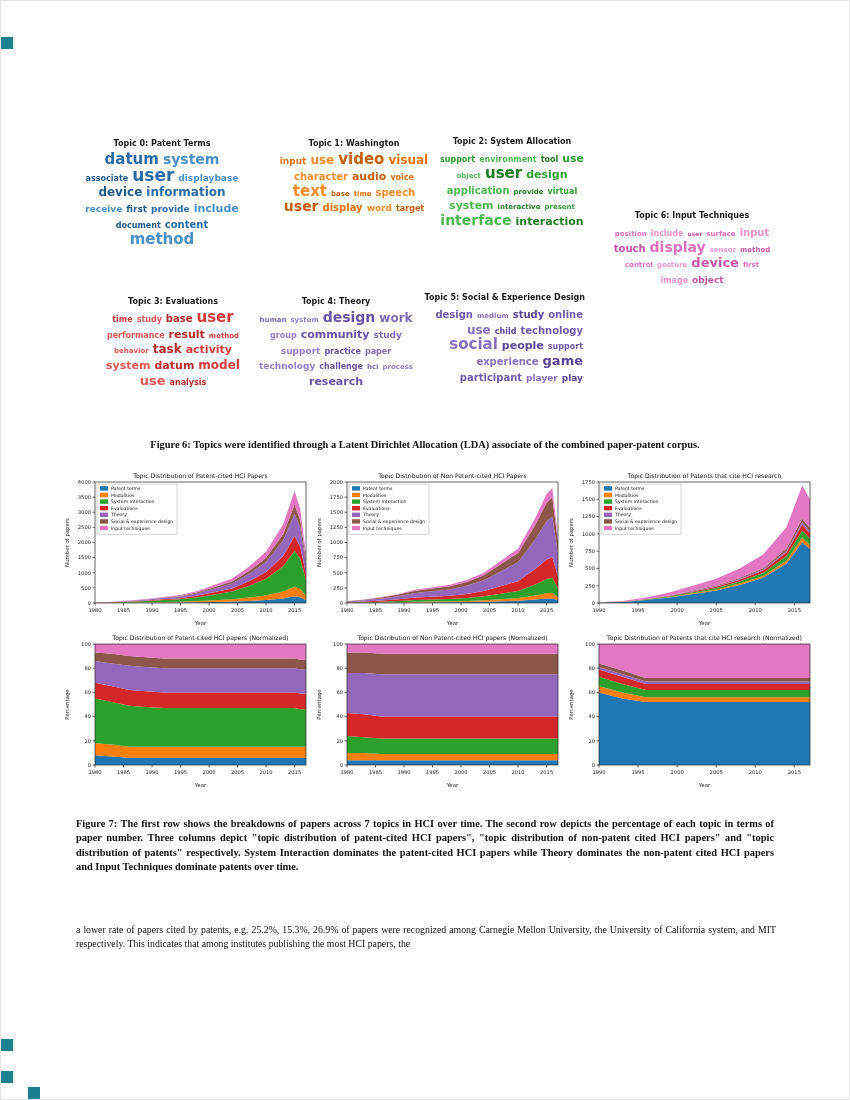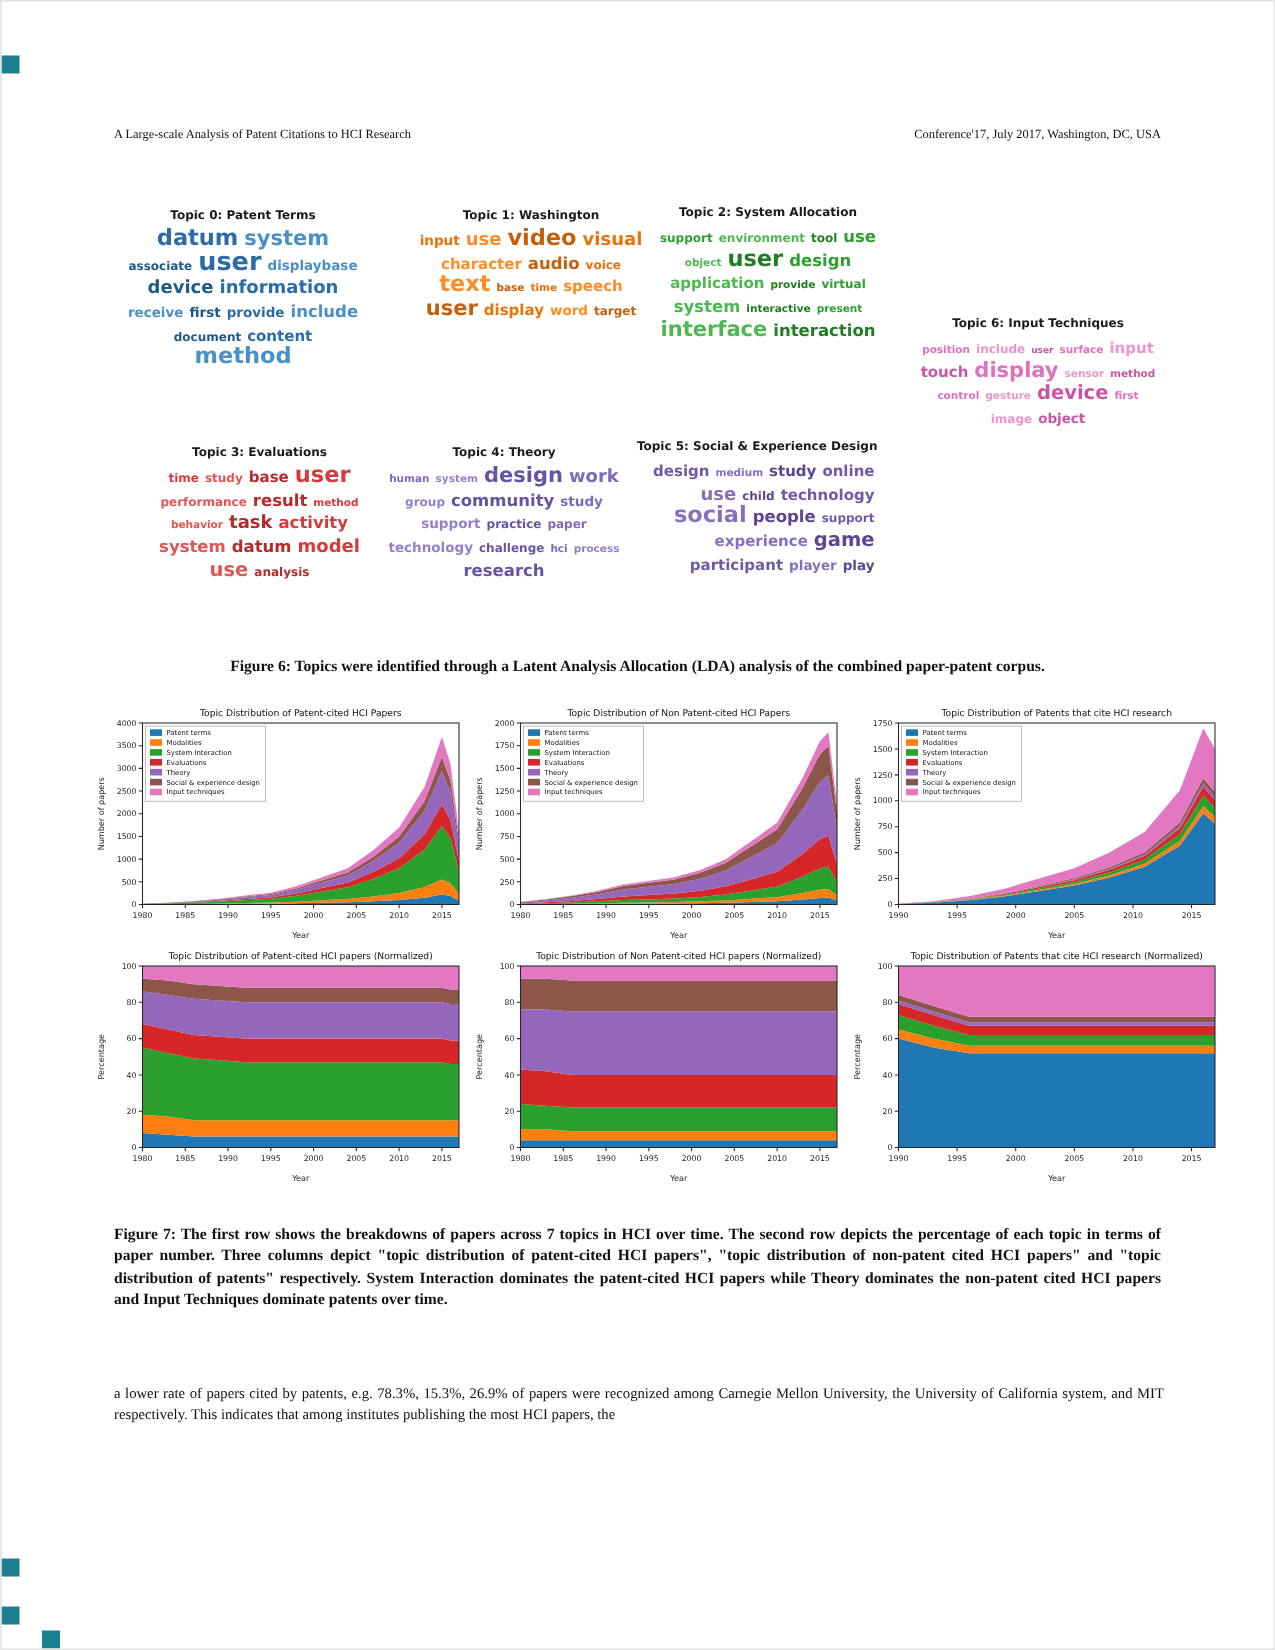--- a/index.html
+++ b/index.html
@@ -68,24 +68,20 @@
 </head>
 <body>
 
 <div class="page">
 
   <div class="mark mark-a" style="background: rgb(26, 127, 142);"></div>
   <div class="mark mark-b" style="background: rgb(26, 127, 142);"></div>
   <div class="mark mark-c" style="background: rgb(26, 127, 142);"></div>
   <div class="mark mark-d" style="background: rgb(26, 127, 142);"></div>
 
-  <header class="running-head">
-    <span>A Large-scale Analysis of Patent Citations to HCI Research</span>
-    <span>Conference'17, July 2017, Washington, DC, USA</span>
-  </header>
 
   <section class="fig6">
     <div class="topic pos-t0">
       <div class="topic-title">Topic 0: Patent Terms</div>
       <div class="wc"><span class="wc-word" style="font-size: 15px; color: rgb(43, 108, 168);">datum</span><span class="wc-word" style="font-size: 14px; color: rgb(74, 144, 200);">system</span><span class="wc-word" style="font-size: 8px; color: rgb(29, 90, 138);">associate</span><span class="wc-word" style="font-size: 17px; color: rgb(43, 108, 168);">user</span><span class="wc-word" style="font-size: 9px; color: rgb(74, 144, 200);">displaybase</span><span class="wc-word" style="font-size: 12px; color: rgb(29, 90, 138);">device</span><span class="wc-word" style="font-size: 12px; color: rgb(43, 108, 168);">information</span><span class="wc-word" style="font-size: 9px; color: rgb(74, 144, 200);">receive</span><span class="wc-word" style="font-size: 9px; color: rgb(29, 90, 138);">first</span><span class="wc-word" style="font-size: 9px; color: rgb(43, 108, 168);">provide</span><span class="wc-word" style="font-size: 11px; color: rgb(74, 144, 200);">include</span><span class="wc-word" style="font-size: 8px; color: rgb(29, 90, 138);">document</span><span class="wc-word" style="font-size: 10px; color: rgb(43, 108, 168);">content</span><span class="wc-word" style="font-size: 15px; color: rgb(74, 144, 200);">method</span></div>
     </div>
     <div class="topic pos-t1">
       <div class="topic-title">Topic 1: Washington</div>
       <div class="wc"><span class="wc-word" style="font-size: 9px; color: rgb(232, 113, 10);">input</span><span class="wc-word" style="font-size: 12px; color: rgb(255, 140, 38);">use</span><span class="wc-word" style="font-size: 15px; color: rgb(199, 95, 8);">video</span><span class="wc-word" style="font-size: 12px; color: rgb(232, 113, 10);">visual</span><span class="wc-word" style="font-size: 10px; color: rgb(255, 140, 38);">character</span><span class="wc-word" style="font-size: 11px; color: rgb(199, 95, 8);">audio</span><span class="wc-word" style="font-size: 8px; color: rgb(232, 113, 10);">voice</span><span class="wc-word" style="font-size: 15px; color: rgb(255, 140, 38);">text</span><span class="wc-word" style="font-size: 7px; color: rgb(199, 95, 8);">base</span><span class="wc-word" style="font-size: 7px; color: rgb(232, 113, 10);">time</span><span class="wc-word" style="font-size: 10px; color: rgb(255, 140, 38);">speech</span><span class="wc-word" style="font-size: 14px; color: rgb(199, 95, 8);">user</span><span class="wc-word" style="font-size: 10px; color: rgb(232, 113, 10);">display</span><span class="wc-word" style="font-size: 9px; color: rgb(255, 140, 38);">word</span><span class="wc-word" style="font-size: 8px; color: rgb(199, 95, 8);">target</span></div>
     </div>
@@ -104,21 +100,21 @@
     <div class="topic pos-t4">
       <div class="topic-title">Topic 4: Theory</div>
       <div class="wc"><span class="wc-word" style="font-size: 7px; color: rgb(125, 106, 184);">human</span><span class="wc-word" style="font-size: 7px; color: rgb(147, 128, 204);">system</span><span class="wc-word" style="font-size: 14px; color: rgb(103, 83, 163);">design</span><span class="wc-word" style="font-size: 12px; color: rgb(125, 106, 184);">work</span><span class="wc-word" style="font-size: 8px; color: rgb(147, 128, 204);">group</span><span class="wc-word" style="font-size: 11px; color: rgb(103, 83, 163);">community</span><span class="wc-word" style="font-size: 9px; color: rgb(125, 106, 184);">study</span><span class="wc-word" style="font-size: 9px; color: rgb(147, 128, 204);">support</span><span class="wc-word" style="font-size: 8px; color: rgb(103, 83, 163);">practice</span><span class="wc-word" style="font-size: 8px; color: rgb(125, 106, 184);">paper</span><span class="wc-word" style="font-size: 9px; color: rgb(147, 128, 204);">technology</span><span class="wc-word" style="font-size: 8px; color: rgb(103, 83, 163);">challenge</span><span class="wc-word" style="font-size: 7px; color: rgb(125, 106, 184);">hci</span><span class="wc-word" style="font-size: 7px; color: rgb(147, 128, 204);">process</span><span class="wc-word" style="font-size: 11px; color: rgb(103, 83, 163);">research</span></div>
     </div>
     <div class="topic pos-t5">
       <div class="topic-title">Topic 5: Social &amp; Experience Design</div>
       <div class="wc"><span class="wc-word" style="font-size: 10px; color: rgb(111, 90, 168);">design</span><span class="wc-word" style="font-size: 7px; color: rgb(134, 112, 189);">medium</span><span class="wc-word" style="font-size: 10px; color: rgb(90, 70, 148);">study</span><span class="wc-word" style="font-size: 10px; color: rgb(111, 90, 168);">online</span><span class="wc-word" style="font-size: 12px; color: rgb(134, 112, 189);">use</span><span class="wc-word" style="font-size: 8px; color: rgb(90, 70, 148);">child</span><span class="wc-word" style="font-size: 10px; color: rgb(111, 90, 168);">technology</span><span class="wc-word" style="font-size: 15px; color: rgb(134, 112, 189);">social</span><span class="wc-word" style="font-size: 11px; color: rgb(90, 70, 148);">people</span><span class="wc-word" style="font-size: 8px; color: rgb(111, 90, 168);">support</span><span class="wc-word" style="font-size: 10px; color: rgb(134, 112, 189);">experience</span><span class="wc-word" style="font-size: 13px; color: rgb(90, 70, 148);">game</span><span class="wc-word" style="font-size: 10px; color: rgb(111, 90, 168);">participant</span><span class="wc-word" style="font-size: 9px; color: rgb(134, 112, 189);">player</span><span class="wc-word" style="font-size: 9px; color: rgb(90, 70, 148);">play</span></div>
     </div>
   </section>
 
-  <p class="fig6-caption">Figure 6: Topics were identified through a Latent Analysis Allocation (LDA) analysis of the combined paper-patent corpus.</p>
+  <p class="fig6-caption">Figure 6: Topics were identified through a Latent Dirichlet Allocation (LDA) associate of the combined paper-patent corpus.</p>
 
   <section class="fig7-grid">
     <div class="chart">
         <svg width="252" height="158" style="font-family:'DejaVu Sans',sans-serif;display:block">
           <polygon points="34.0,133.9 51.1,133.9 68.2,133.8 85.3,133.7 102.4,133.6 119.5,133.5 136.6,133.2 153.8,132.9 170.9,132.5 188.0,131.9 205.1,131.0 222.2,129.5 233.6,127.3 239.3,128.3 245.0,131.3 245.0,134.0 239.3,134.0 233.6,134.0 222.2,134.0 205.1,134.0 188.0,134.0 170.9,134.0 153.8,134.0 136.6,134.0 119.5,134.0 102.4,134.0 85.3,134.0 68.2,134.0 51.1,134.0 34.0,134.0 " fill="#1f77b4"></polygon>
           <polygon points="34.0,133.9 51.1,133.8 68.2,133.6 85.3,133.3 102.4,133.0 119.5,132.7 136.6,132.1 153.8,131.2 170.9,130.3 188.0,128.6 205.1,126.3 222.2,122.4 233.6,117.4 239.3,119.8 245.0,126.9 245.0,131.3 239.3,128.3 233.6,127.3 222.2,129.5 205.1,131.0 188.0,131.9 170.9,132.5 153.8,132.9 136.6,133.2 119.5,133.5 102.4,133.6 85.3,133.7 68.2,133.8 51.1,133.9 34.0,133.9 " fill="#ff7f0e"></polygon>
           <polygon points="34.0,133.7 51.1,133.4 68.2,132.8 85.3,132.0 102.4,131.1 119.5,130.2 136.6,128.2 153.8,125.4 170.9,122.5 188.0,116.9 205.1,109.8 222.2,97.2 233.6,81.7 239.3,89.8 245.0,111.5 245.0,126.9 239.3,119.8 233.6,117.4 222.2,122.4 205.1,126.3 188.0,128.6 170.9,130.3 153.8,131.2 136.6,132.1 119.5,132.7 102.4,133.0 85.3,133.3 68.2,133.6 51.1,133.8 34.0,133.9 " fill="#2ca02c"></polygon>
           <polygon points="34.0,133.6 51.1,133.2 68.2,132.5 85.3,131.5 102.4,130.3 119.5,129.2 136.6,126.6 153.8,123.0 170.9,119.4 188.0,112.2 205.1,103.1 222.2,87.0 233.6,67.1 239.3,77.7 245.0,105.1 245.0,111.5 239.3,89.8 233.6,81.7 222.2,97.2 205.1,109.8 188.0,116.9 170.9,122.5 153.8,125.4 136.6,128.2 119.5,130.2 102.4,131.1 85.3,132.0 68.2,132.8 51.1,133.4 34.0,133.7 " fill="#d62728"></polygon>
           <polygon points="34.0,133.5 51.1,133.0 68.2,132.0 85.3,130.7 102.4,129.1 119.5,127.6 136.6,124.2 153.8,119.4 170.9,114.5 188.0,105.0 205.1,92.9 222.2,71.2 233.6,44.8 239.3,59.0 245.0,95.4 245.0,105.1 239.3,77.7 233.6,67.1 222.2,87.0 205.1,103.1 188.0,112.2 170.9,119.4 153.8,123.0 136.6,126.6 119.5,129.2 102.4,130.3 85.3,131.5 68.2,132.5 51.1,133.2 34.0,133.6 " fill="#9467bd"></polygon>
           <polygon points="34.0,133.4 51.1,132.9 68.2,131.8 85.3,130.4 102.4,128.6 119.5,127.0 136.6,123.3 153.8,117.9 170.9,112.6 188.0,102.1 205.1,88.7 222.2,64.9 233.6,35.7 239.3,51.4 245.0,91.5 245.0,95.4 239.3,59.0 233.6,44.8 222.2,71.2 205.1,92.9 188.0,105.0 170.9,114.5 153.8,119.4 136.6,124.2 119.5,127.6 102.4,129.1 85.3,130.7 68.2,132.0 51.1,133.0 34.0,133.5 " fill="#8c564b"></polygon>
@@ -424,17 +420,17 @@
           <text x="139.5" y="156" font-size="5.4" text-anchor="middle" fill="#262626">Year</text>
           <text transform="translate(8 73.5) rotate(-90)" font-size="5.4" text-anchor="middle" fill="#262626">Percentage</text>
         </svg>
       </div>
   </section>
 
   <p class="fig7-caption">Figure 7: The first row shows the breakdowns of papers across 7 topics in HCI over time. The second row depicts the percentage of each topic in terms of paper number. Three columns depict "topic distribution of patent-cited HCI papers", "topic distribution of non-patent cited HCI papers" and "topic distribution of patents" respectively. System Interaction dominates the patent-cited HCI papers while Theory dominates the non-patent cited HCI papers and Input Techniques dominate patents over time.</p>
 
   <section class="body-cols">
     <div class="col">
-      <p>a lower rate of papers cited by patents, e.g. 78.3%, 15.3%, 26.9% of papers were recognized among Carnegie Mellon University, the University of California system, and MIT respectively. This indicates that among institutes publishing the most HCI papers, the</p>
+      <p>a lower rate of papers cited by patents, e.g. 25.2%, 15.3%, 26.9% of papers were recognized among Carnegie Mellon University, the University of California system, and MIT respectively. This indicates that among institutes publishing the most HCI papers, the</p>
     </div>
   </section>
 
 </div>
 
 </body></html>

